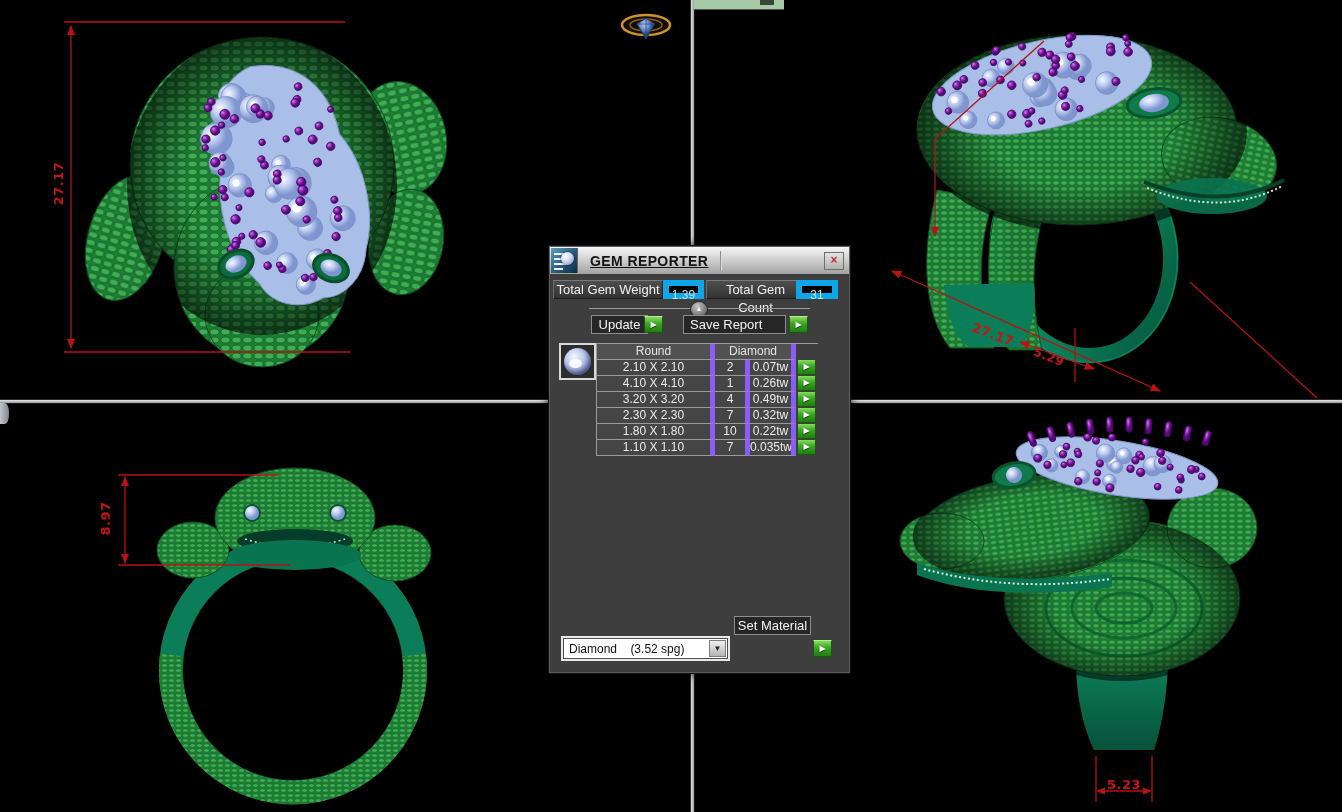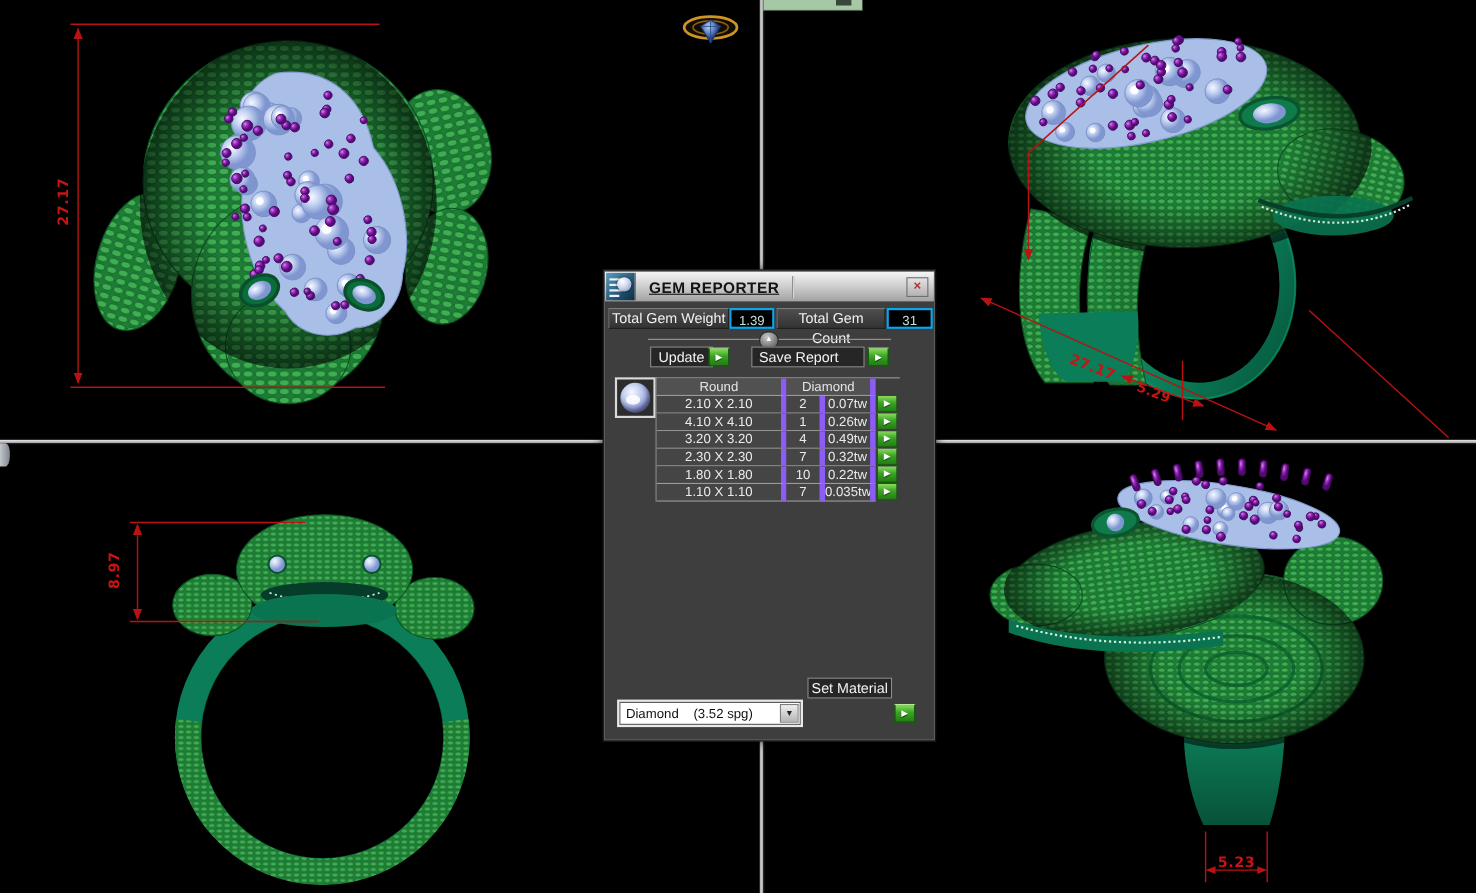--- a/index.html
+++ b/index.html
@@ -39,21 +39,21 @@
   .appicon b{position:absolute;right:3px;top:4px;width:13px;height:13px;border-radius:50%;
        background:radial-gradient(circle at 35% 30%,#fff,#cdd6ee 45%,#7888bb);box-shadow:0 0 2px #000;}
   .closeb{margin-left:auto;margin-right:5px;width:18px;height:16px;
        background:linear-gradient(#e3e3e3,#b2b2b2);border:1px solid #6f6f6f;
        color:#b03434;font:bold 12px/14px "Liberation Sans",sans-serif;text-align:center;cursor:default;}
 
   .stats{position:absolute;left:0;top:34px;width:100%;height:20px;}
   .statlbl{position:absolute;height:19px;background:linear-gradient(#4e4e4e,#333);
        border:1px solid #1d1d1d;border-top-color:#7a7a7a;border-left-color:#6a6a6a;
        color:#f1f1f1;font-size:13px;text-align:center;line-height:18px;box-sizing:border-box;}
-  .statval{position:absolute;height:19px;background:#000;border:2px solid #0ea5e9;
+  .statval{position:absolute;height:19px;background:#000;border:6px solid #0ea5e9;
        color:#c2e2da;font-size:12px;text-align:center;line-height:18px;box-sizing:border-box;}
 
   .collapse-line{position:absolute;left:40px;right:40px;top:62px;height:1px;background:#9a9a9a;}
   .collapse-btn{position:absolute;left:141px;top:55px;width:16px;height:15px;border-radius:50%;
        background:radial-gradient(circle at 40% 30%,#c9c9c9,#6e6e6e 70%,#4a4a4a);
        border:1px solid #2c2c2c;color:#fff;font-size:7px;line-height:14px;text-align:center;}
 
   .btn{position:absolute;height:19px;background:#262626;border:1px solid #8d8d8d;
        color:#f3f3f3;font-size:13px;text-align:center;line-height:17px;box-sizing:border-box;cursor:default;}
   .garrow{position:absolute;width:19px;height:17px;box-sizing:border-box;
@@ -591,21 +591,21 @@
         </div>
       <span class="ttl">GEM REPORTER</span>
       <span class="groove"></span>
       <div class="closeb"><span>×</span></div>
     </div>
 
     <div class="stats">
       <div class="statlbl" style="left:4px;width:110px">Total Gem Weight</div>
       <div class="statval" style="left:114px;width:41px">1.39</div>
       <div class="statlbl" style="left:157px;width:99px">Total Gem Count</div>
-      <div class="statval" style="left:257px;width:42px">31</div>
+      <div class="statval" style="left:247px;width:42px">31</div>
     </div>
 
     <div class="collapse-line"></div>
     <div class="collapse-btn"><span>▲</span></div>
 
     <div class="btn" style="left:42px;top:69px;width:57px">Update</div>
     <div class="garrow" style="left:95px;top:70px"><span>▶</span></div>
     <div class="btn" style="left:134px;top:69px;width:103px;text-align:left;padding-left:6px">Save Report</div>
     <div class="garrow" style="left:240px;top:70px"><span>▶</span></div>
 

